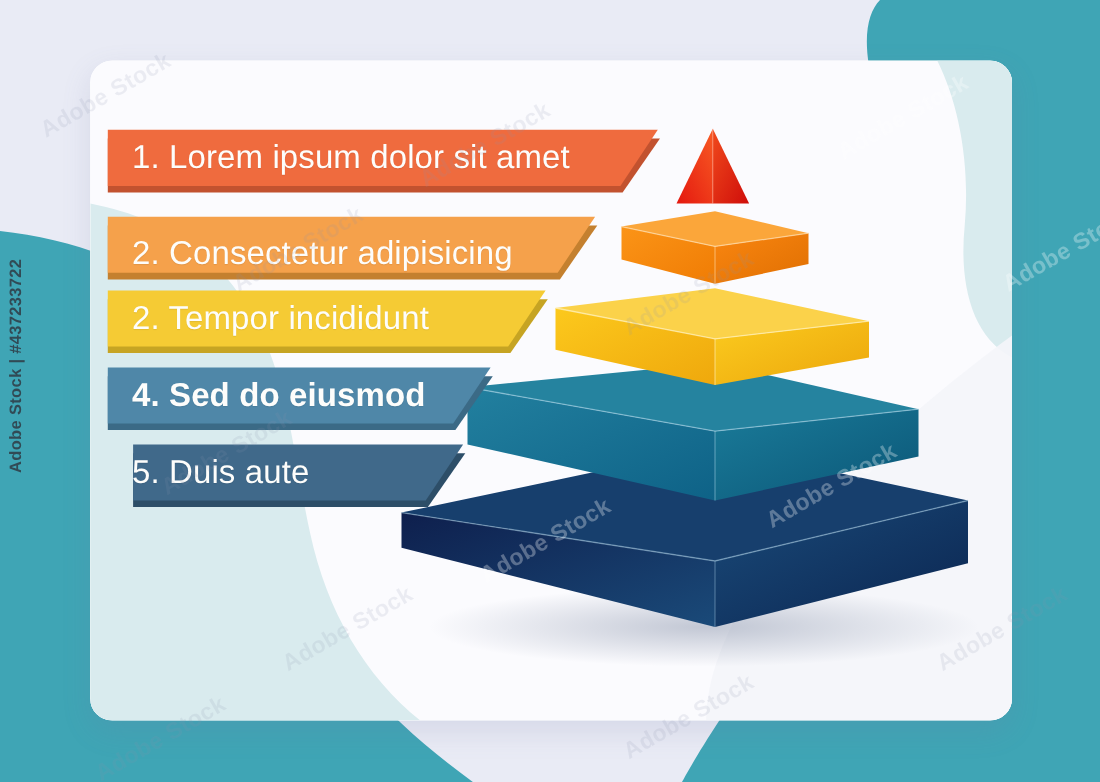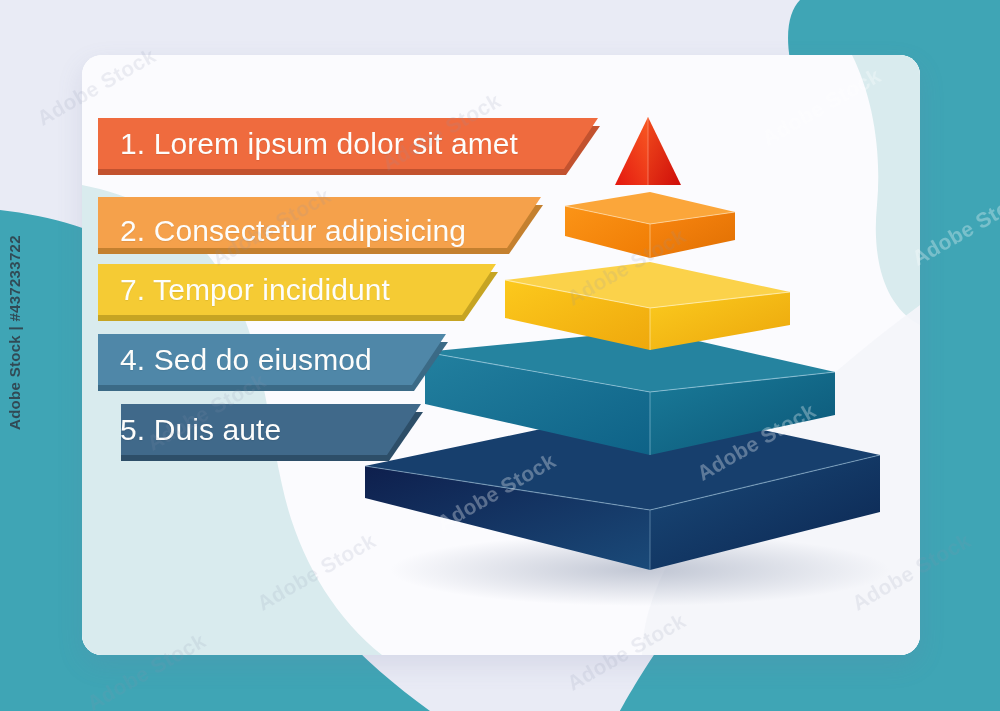--- a/index.html
+++ b/index.html
@@ -212,29 +212,29 @@
         <polygon points="0,0 443,0 409,51 0,51" fill="#f5a14b"></polygon>
       </svg>
       <span class="txt" style="height:67px;">2. Consectetur adipisicing</span>
     </div>
 
     <div class="banner" style="left:98px;top:264px;width:410px;height:72px;">
       <svg width="410" height="72" viewBox="0 0 410 72">
         <polygon points="0,57 366,57 400,8 0,8" fill="#c6a423"></polygon>
         <polygon points="0,0 398,0 364,51 0,51" fill="#f5cb34"></polygon>
       </svg>
-      <span class="txt" style="height:51px;">7. Tempor incididunt</span>
+      <span class="txt" style="height:51px;">2. Tempor incididunt</span>
     </div>
 
     <div class="banner" style="left:98px;top:334px;width:360px;height:72px;">
       <svg width="360" height="72" viewBox="0 0 360 72">
         <polygon points="0,57 316,57 350,8 0,8" fill="#3b6a86"></polygon>
         <polygon points="0,0 348,0 314,51 0,51" fill="#4f87a8"></polygon>
       </svg>
-      <span class="txt" style="height:51px;">4. Sed do eiusmod</span>
+      <span class="txt" style="height:51px;font-weight:bold;">4. Sed do eiusmod</span>
     </div>
 
     <div class="banner" style="left:98px;top:404px;width:312px;height:72px;padding-left:23px;">
       <svg width="312" height="72" viewBox="0 0 312 72">
         <polygon points="0,57 268,57 302,8 0,8" fill="#2d4e68"></polygon>
         <polygon points="0,0 300,0 266,51 0,51" fill="#40698a"></polygon>
       </svg>
       <span class="txt" style="height:51px;">5. Duis aute</span>
     </div>
   </div>

